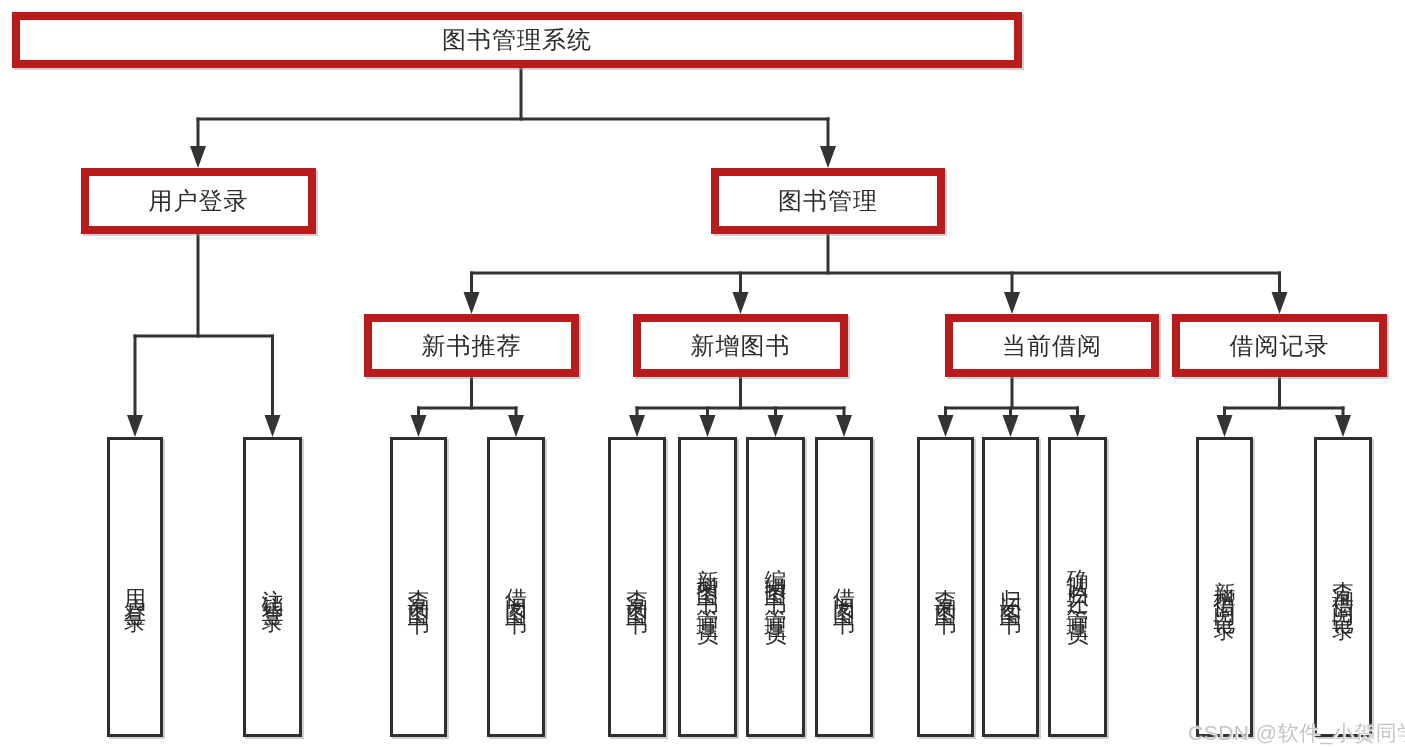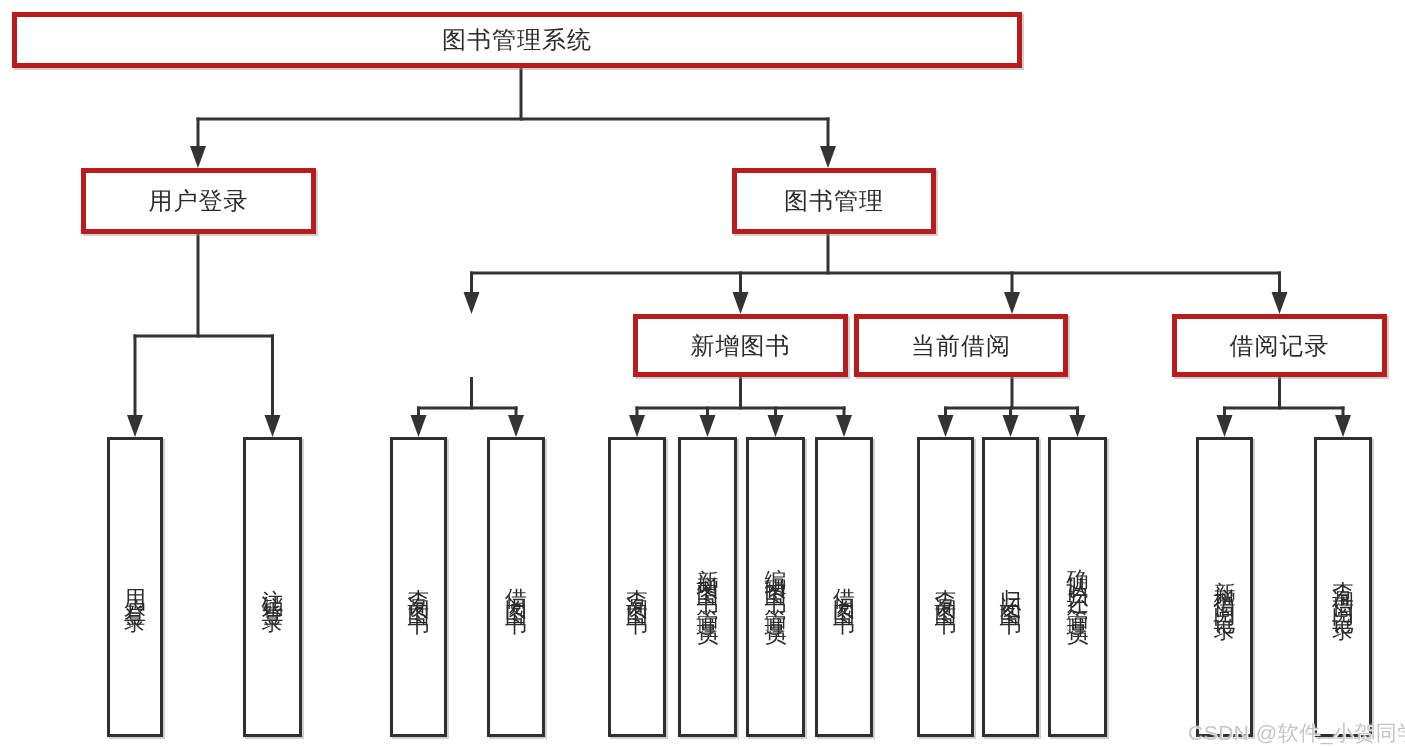--- a/index.html
+++ b/index.html
@@ -7,21 +7,21 @@
     position:relative;
     width:1405px;height:747px;
     background:#ffffff;
     font-family:"Liberation Sans", sans-serif;
     overflow:hidden;
   }
   #connectors{position:absolute;left:0;top:0;z-index:1;}
   .hnode{
     position:absolute;z-index:2;
     background:#ffffff;
-    border:5px solid #b91c1c;
+    border:8px solid #b91c1c;
     box-sizing:border-box;
     display:flex;align-items:center;justify-content:center;
     box-shadow:2px 2px 0 rgba(150,150,150,0.45);
   }
   .hnode span{
     font-size:24px;color:#2b2b2b;letter-spacing:1px;white-space:nowrap;
   }
   .vnode{
     position:absolute;z-index:2;
     top:437px;height:300px;
@@ -117,28 +117,31 @@
     </g>
   </svg>
 
   <div class="hnode" style="left:12px;top:12px;width:1010px;height:56px">
     <span>图书管理系统</span>
   </div>
 
   <div class="hnode" style="left:81px;top:168px;width:235px;height:66px">
     <span>用户登录</span>
   </div>
-  <div class="hnode" style="left:732px;top:168px;width:204px;height:66px">
+  <div class="hnode" style="left:711px;top:168px;width:234px;height:66px">
     <span>图书管理</span>
   </div>
 
+  <div class="hnode" style="left:364px;top:314px;width:215px;height:63px">
+    <span>新书推荐</span>
+  </div>
   <div class="hnode" style="left:633px;top:314px;width:215px;height:63px">
     <span>新增图书</span>
   </div>
-  <div class="hnode" style="left:854px;top:314px;width:214px;height:63px">
+  <div class="hnode" style="left:945px;top:314px;width:214px;height:63px">
     <span>当前借阅</span>
   </div>
   <div class="hnode" style="left:1172px;top:314px;width:215px;height:63px">
     <span>借阅记录</span>
   </div>
 
   <div class="vnode" style="left:107px;width:56px">
     <span>用户登录</span>
   </div>
   <div class="vnode" style="left:243px;width:59px">

